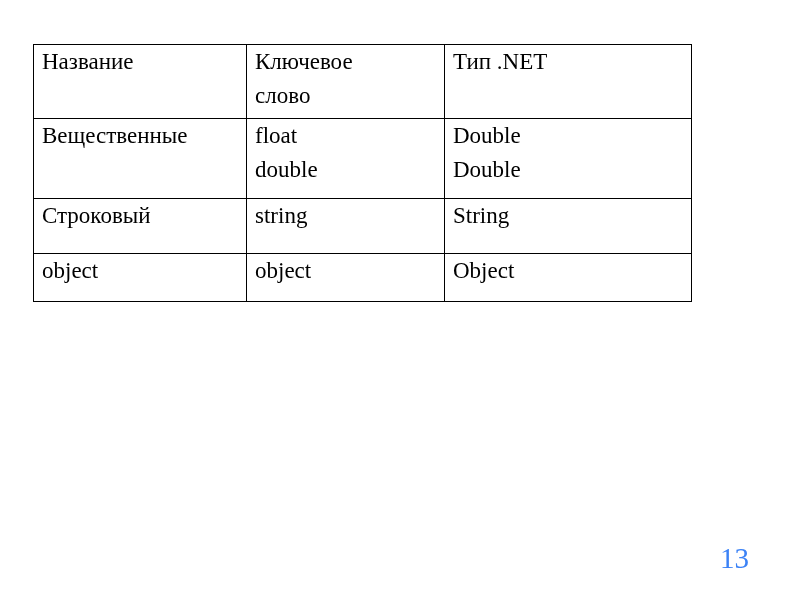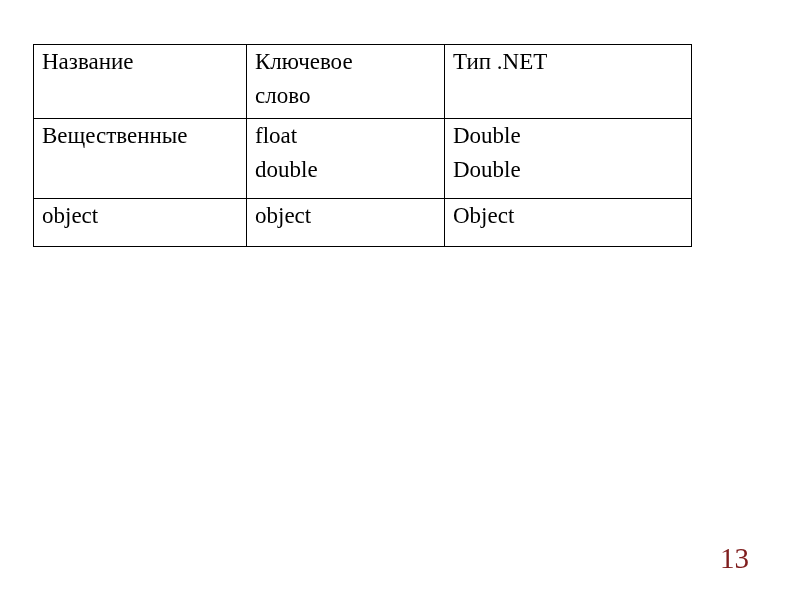--- a/index.html
+++ b/index.html
@@ -42,21 +42,21 @@
   tr.r-string { height: 55px; }
   tr.r-object { height: 48px; }
   .ln { white-space: nowrap; }
   .page-number {
     position: absolute;
     top: 544px;
     right: 51px;
     font-size: 29px;
     line-height: 1;
     font-family: "Liberation Serif", "DejaVu Serif", serif;
-    color: #7f1d1d;
+    color: #3b82f6;
   }
 </style>
 </head>
 <body>
 
 <div class="slide">
 
   <table class="types-table">
     <colgroup>
       <col class="c1">
@@ -86,20 +86,31 @@
           <div class="ln">float</div>
           <div class="ln">double</div>
         </td>
         <td>
           <div class="ln">Double</div>
           <div class="ln">Double</div>
         </td>
       </tr>
 
 
+      <tr class="r-string">
+        <td>
+          <div class="ln">Строковый</div>
+        </td>
+        <td>
+          <div class="ln">string</div>
+        </td>
+        <td>
+          <div class="ln">String</div>
+        </td>
+      </tr>
 
       <tr class="r-object">
         <td>
           <div class="ln">object</div>
         </td>
         <td>
           <div class="ln">object</div>
         </td>
         <td>
           <div class="ln">Object</div>

